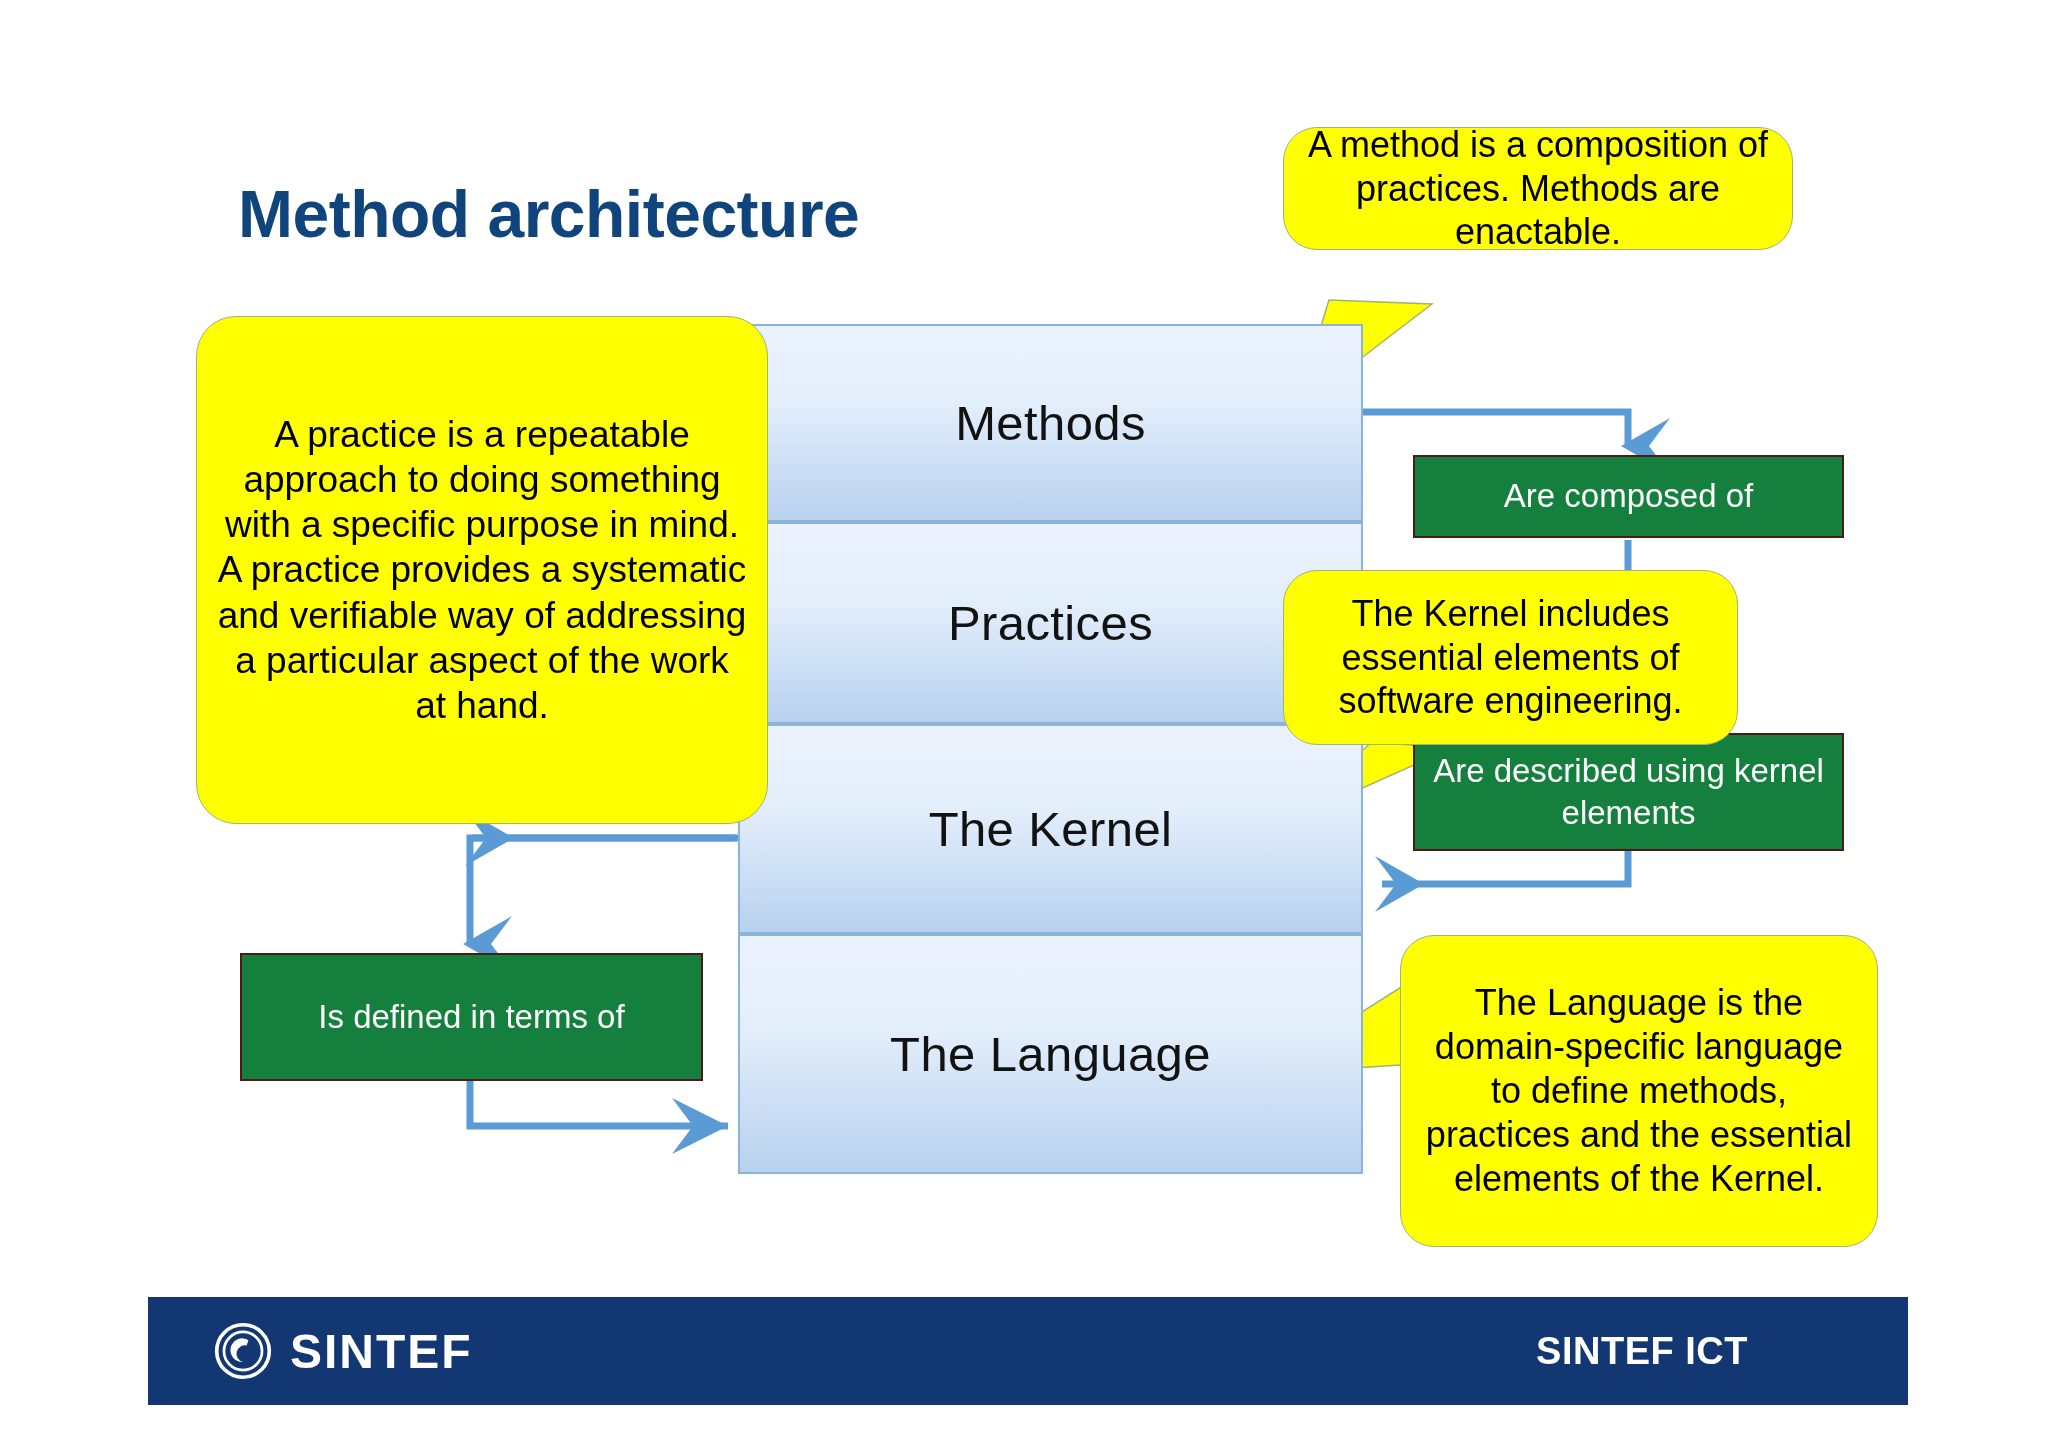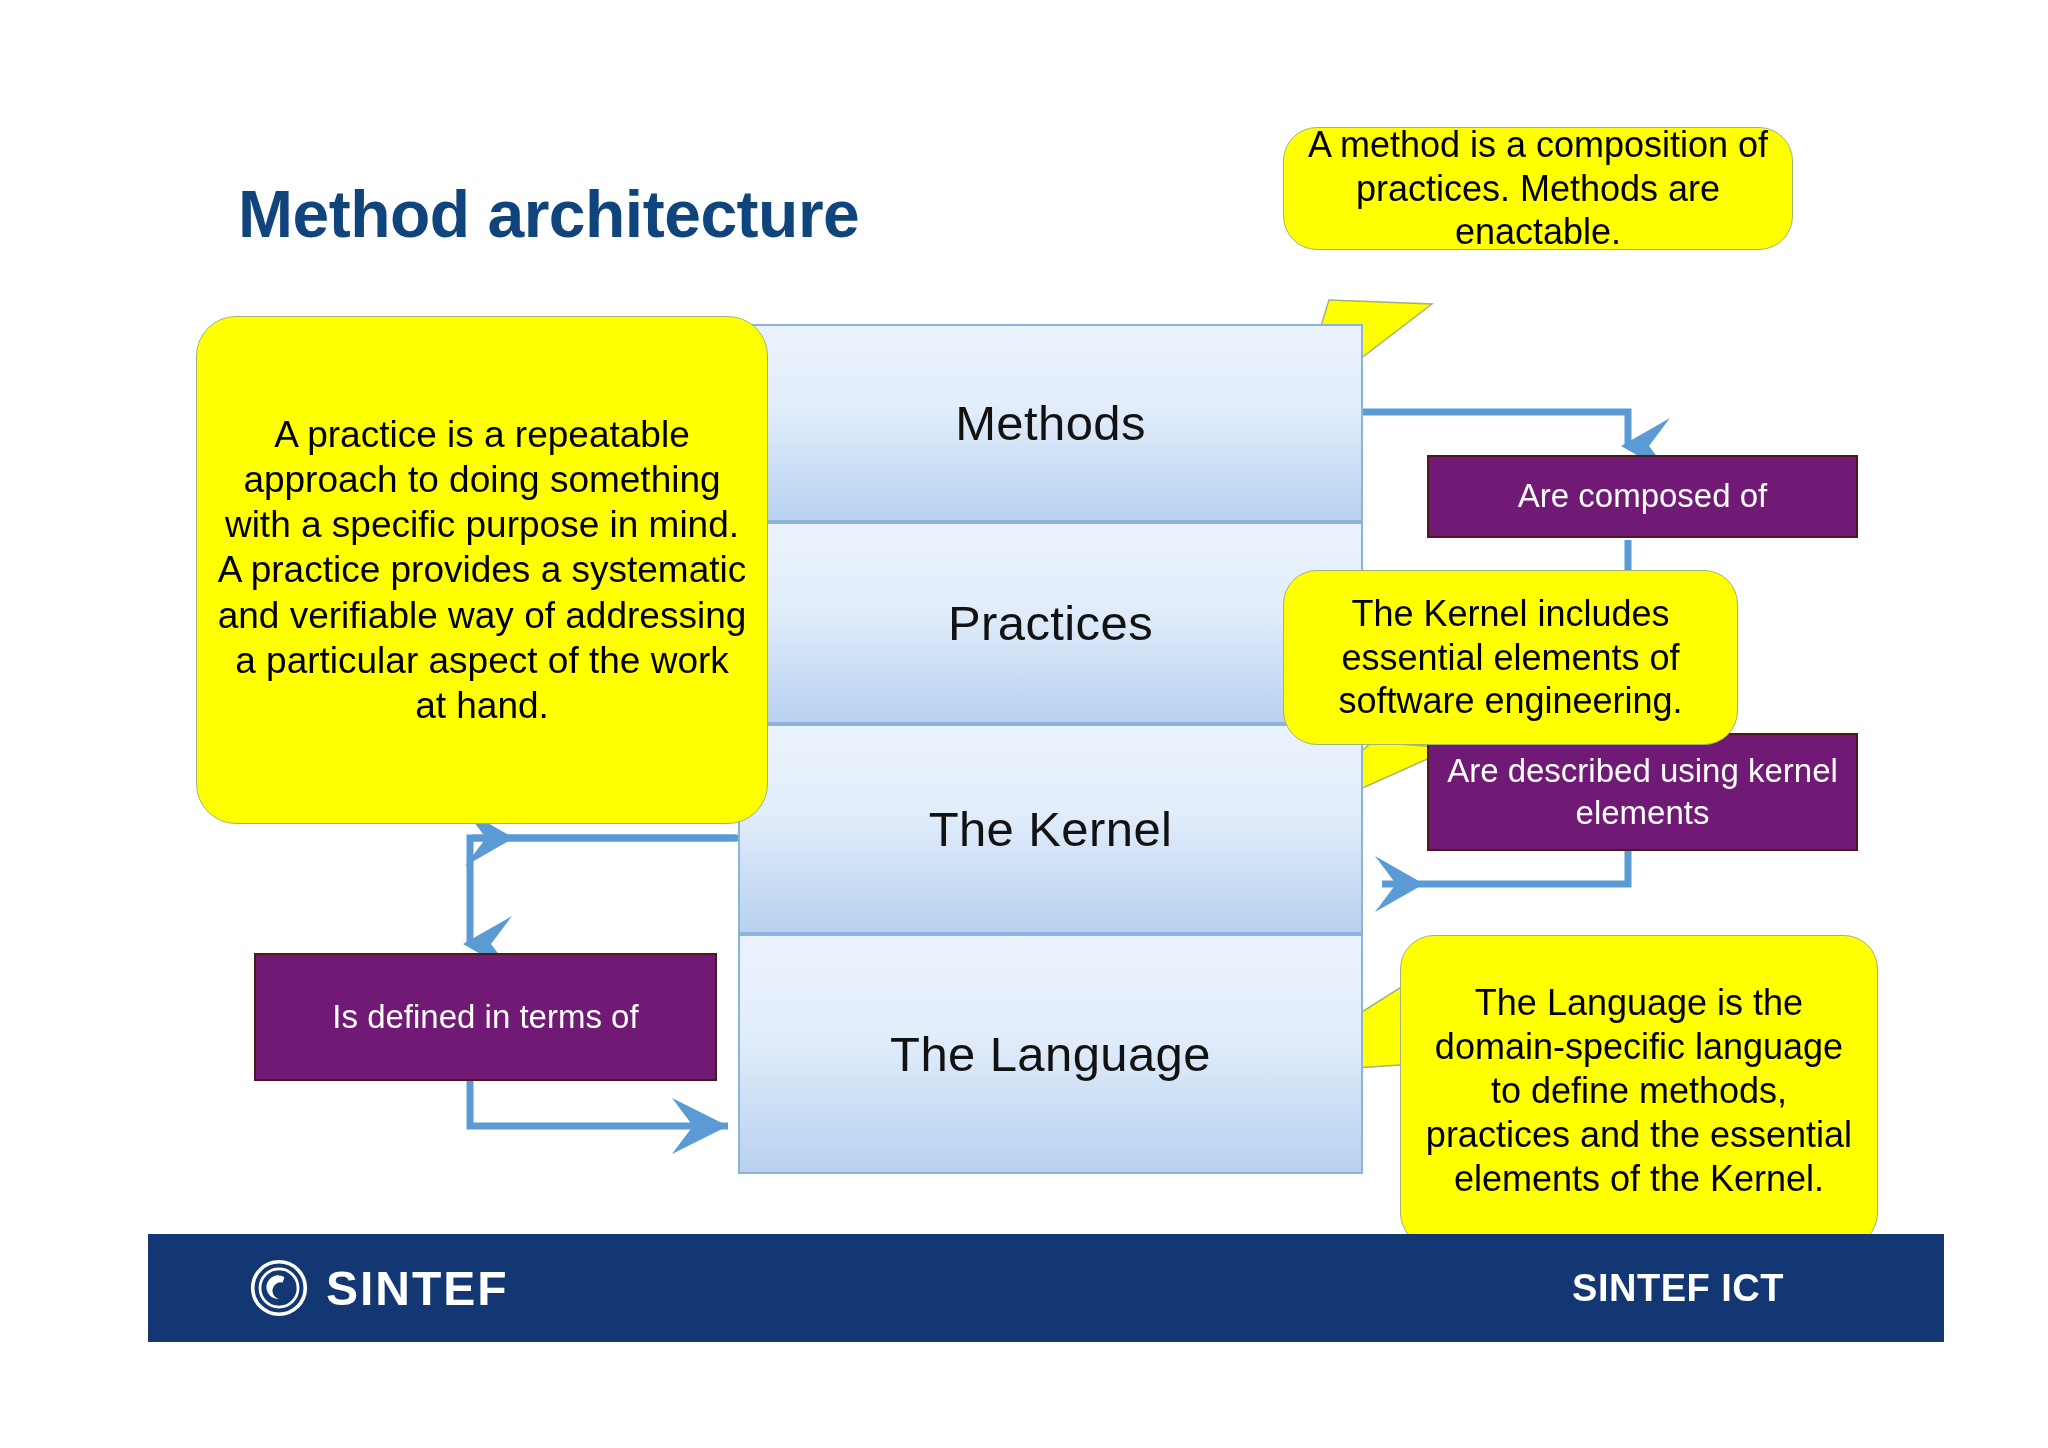--- a/index.html
+++ b/index.html
@@ -39,29 +39,28 @@
   .layer.h1{height:198px;}
   .layer.h2{height:202px;}
   .layer.h3{height:210px;}
   .layer.h4{height:240px;}
   .layer-label{pointer-events:none;}
 
   
   .redbox{
     position:absolute;
     box-sizing:border-box;
-    background:#701a75;
+    background:#15803d;
     border:2px solid #4d1a18;
     color:#ffffff;
     font-size:33px;
     line-height:1.28;
     text-align:center;
     display:flex;align-items:center;justify-content:center;
     padding:6px 10px;
-    margin-left:14px;
   }
   #red-composed{left:1413px;top:455px;width:431px;height:83px;}
   #red-described{left:1413px;top:733px;width:431px;height:118px;}
   #red-defined{left:240px;top:953px;width:463px;height:128px;}
 
   
   .callout{
     position:absolute;
     box-sizing:border-box;
     background:#ffff00;
@@ -78,24 +77,24 @@
   #callout-practice{left:196px;top:316px;width:572px;height:508px;font-size:37px;border-radius:40px;}
   #callout-kernel{left:1283px;top:570px;width:455px;height:175px;font-size:36px;}
   #callout-language{left:1400px;top:935px;width:478px;height:312px;font-size:36px;}
 
   
   #tails{position:absolute;left:0;top:0;width:2048px;height:1448px;pointer-events:none;}
 
   
   .footer{
     position:absolute;
-    left:148px;top:1234px;
+    left:148px;top:1297px;
     width:1760px;height:108px;
     background:#133772;
-    display:flex;align-items:center;padding-left:36px;
+    display:flex;align-items:center;
   }
   .logo-wrap{display:flex;align-items:center;margin-left:66px;}
   .logo-mark{width:58px;height:58px;flex:0 0 auto;}
   .logo-text{
     color:#ffffff;font-size:48px;font-weight:bold;
     letter-spacing:2px;margin-left:18px;
   }
   .footer-right{
     margin-left:auto;margin-right:160px;
     color:#ffffff;font-size:38px;font-weight:bold;letter-spacing:0.5px;

